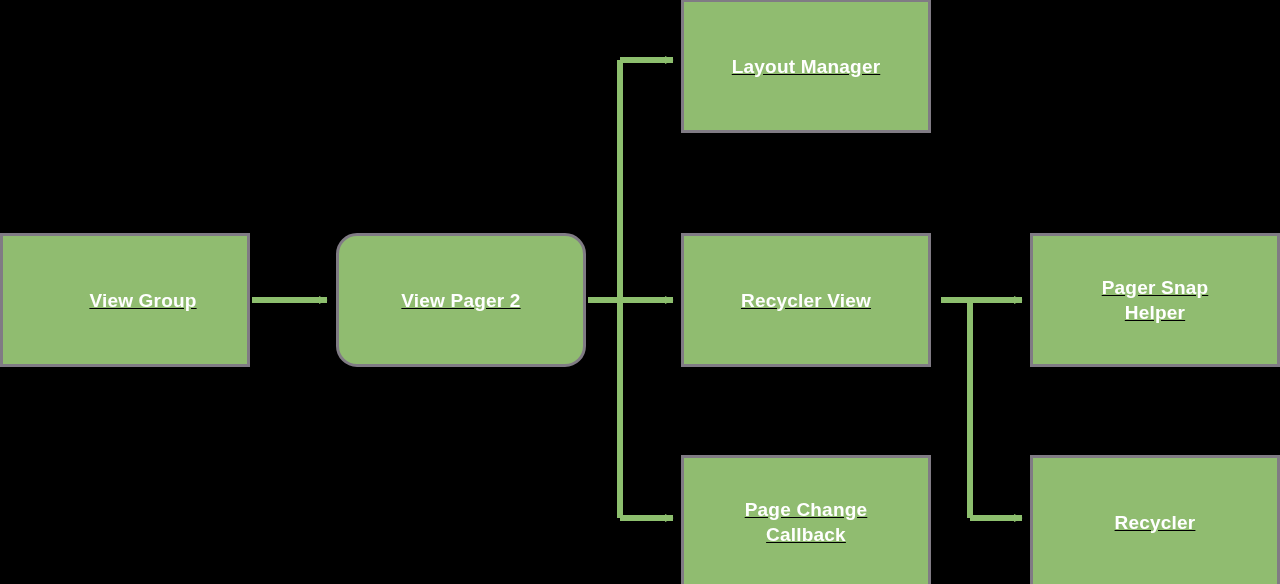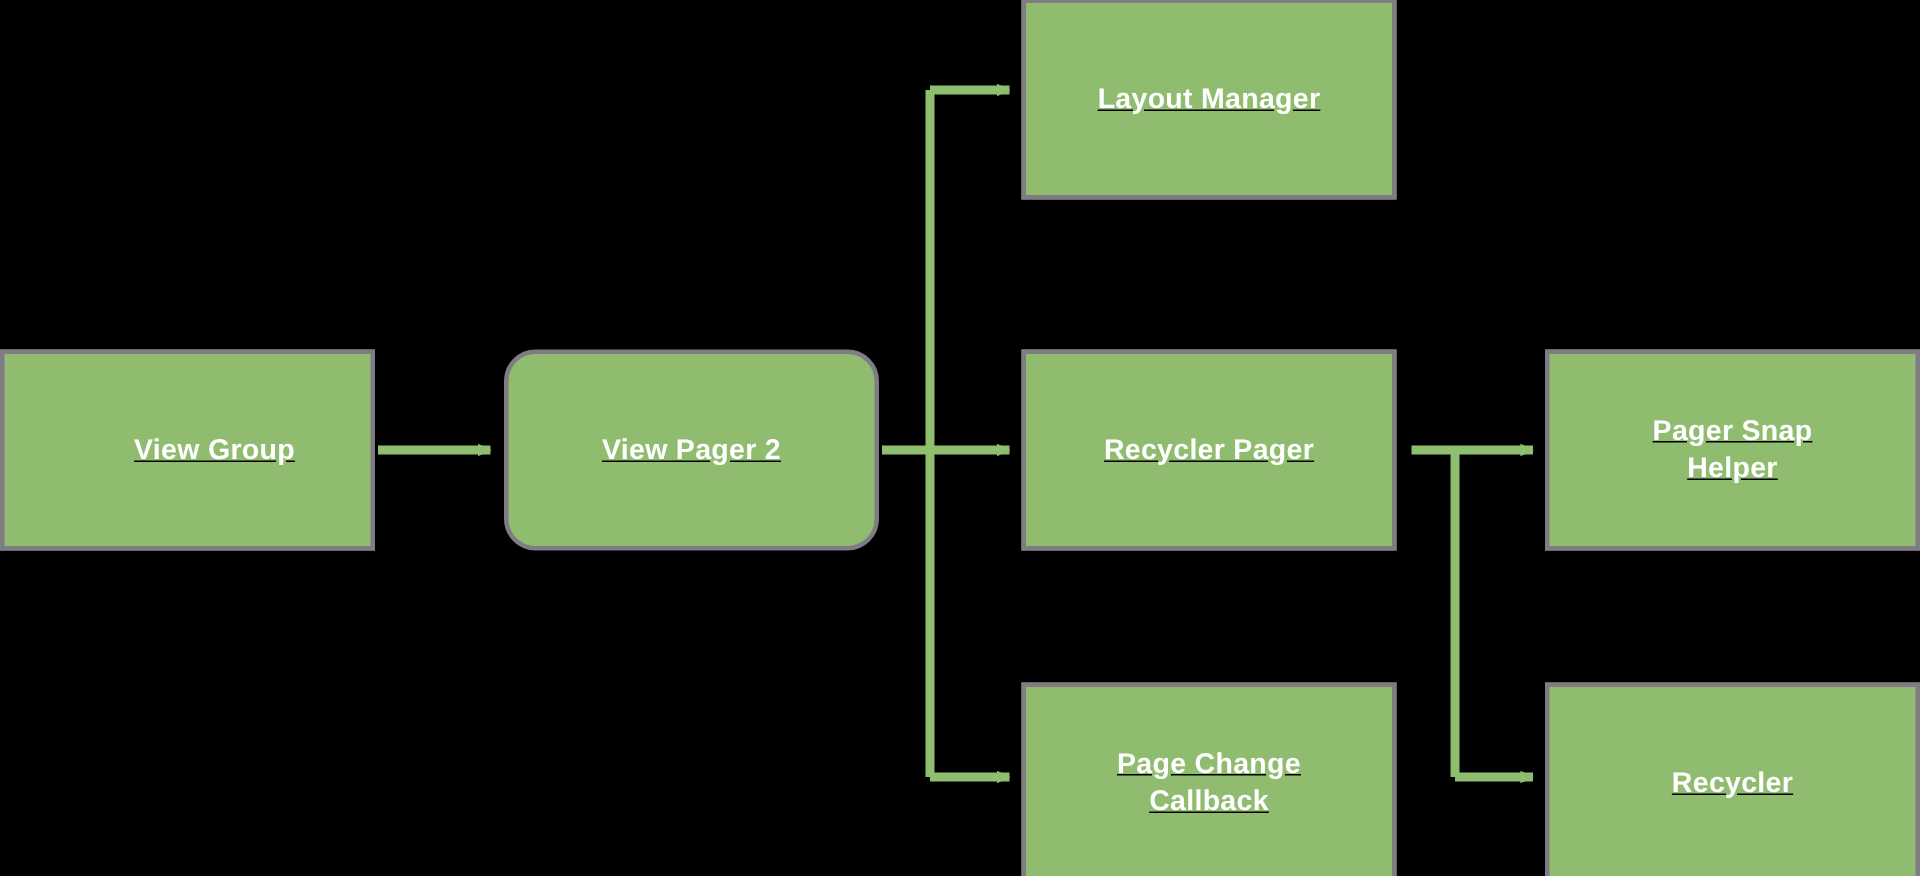--- a/index.html
+++ b/index.html
@@ -103,21 +103,21 @@
 
   <div class="node-box" style="left:336px; top:233px; width:250px; height:134px;border-radius:21px;">
     <span class="node-label">View Pager 2</span>
   </div>
 
   <div class="node-box" style="left:681px; top:-1px; width:250px; height:134px;">
     <span class="node-label">Layout Manager</span>
   </div>
 
   <div class="node-box" style="left:681px; top:233px; width:250px; height:134px;">
-    <span class="node-label">Recycler Pager</span>
+    <span class="node-label">Recycler View</span>
   </div>
 
   <div class="node-box" style="left:681px; top:455px; width:250px; height:134px;">
     <span class="node-label">Page Change
 Callback</span>
   </div>
 
   <div class="node-box" style="left:1030px; top:233px; width:250px; height:134px;">
     <span class="node-label">Pager Snap
 Helper</span>

